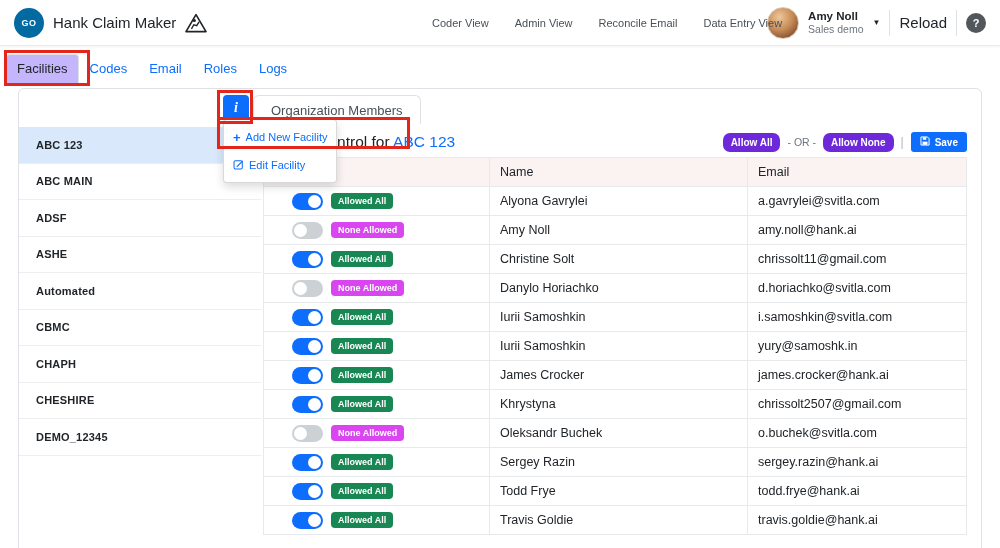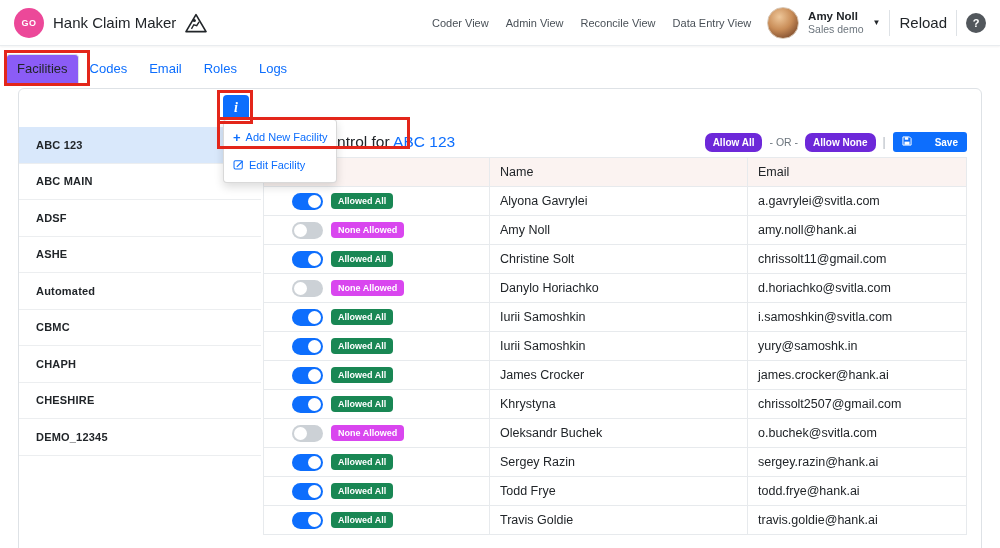--- a/index.html
+++ b/index.html
@@ -2,39 +2,39 @@
 <html><head>
 <meta charset="utf-8">
 <style>
   * { margin:0; padding:0; box-sizing:border-box; }
   html,body { width:1000px; height:548px; }
   body { font-family:"Liberation Sans", sans-serif; background:#fff; color:#212529; overflow:hidden; position:relative; }
 
   
   header { height:46px; display:flex; align-items:center; padding:0 14px; border-bottom:1px solid #e9ecef; box-shadow:0 1px 2px rgba(0,0,0,.05); position:relative; background:#fff; }
   .brand { display:flex; align-items:center; gap:9px; }
-  .logo { width:30px; height:30px; border-radius:50%; background:#ec4899; color:#fff; font-size:9px; font-weight:bold; display:flex; align-items:center; justify-content:center; letter-spacing:.5px; }
+  .logo { width:30px; height:30px; border-radius:50%; background:#0369a1; color:#fff; font-size:9px; font-weight:bold; display:flex; align-items:center; justify-content:center; letter-spacing:.5px; }
   .brand-name { font-size:15px; font-weight:500; }
   .roadsign svg { display:block; }
-  .views { position:absolute; left:432px; top:0; height:46px; display:flex; align-items:center; gap:17px; }
+  .views { position:absolute; left:432px; top:0; height:46px; display:flex; align-items:center; gap:26px; }
   .view-link { font-size:11px; color:#495057; cursor:pointer; white-space:nowrap; }
   .user-area { margin-left:auto; display:flex; align-items:center; gap:9px; }
   .avatar { width:32px; height:32px; border-radius:50%; border:1px solid #d9c8b6; background:radial-gradient(circle at 38% 30%, #eec79a 0%, #c98d58 45%, #8a5633 78%, #5f3a22 100%); }
   .user-txt { line-height:1.25; }
   .user-name { font-size:11.5px; font-weight:bold; }
   .user-sub { font-size:10.5px; color:#6c757d; }
   .caret { font-size:8px; color:#212529; cursor:pointer; }
   .vsep { width:1px; height:26px; background:#dee2e6; }
   .reload { background:none; border:none; font-size:15px; color:#212529; font-family:inherit; cursor:pointer; }
   .help { width:20px; height:20px; border-radius:50%; border:none; background:#52575c; color:#fff; font-size:11px; font-weight:bold; cursor:pointer; display:flex; align-items:center; justify-content:center; }
 
   
   .main-tabs { display:flex; margin:8px 0 0 6px; }
   .main-tab { padding:6px 10px; height:30px; font-size:13px; color:#0d6efd; cursor:pointer; border:1px solid transparent; border-radius:4px 4px 0 0; white-space:nowrap; }
-  .main-tab.active { color:#212529; background:#8b5cf6; border-color:#dee2e6; border-bottom-color:#fff; }
+  .main-tab.active { color:#212529; background:#c4b5fd; border-color:#dee2e6; border-bottom-color:#fff; }
 
   
   .card { position:absolute; left:18px; top:88px; width:964px; height:470px; border:1px solid #dee2e6; border-radius:6px; display:flex; background:#fff; }
   .facility-list { width:242px; padding-top:38px; }
   .f-item { height:36.5px; display:flex; align-items:center; padding-left:17px; font-size:11px; font-weight:bold; letter-spacing:.2px; color:#212529; border-bottom:1px solid #eceef0; cursor:pointer; }
   .f-item.selected { background:#d9e8fb; }
   .panel { flex:1; min-width:0; padding:38px 14px 0 2px; }
 
   .info-btn { position:absolute; left:204px; top:6px; width:26px; height:26px; background:#0d6efd; color:#fff; border:none; border-radius:4px; font-family:"Liberation Serif", serif; font-style:italic; font-weight:bold; font-size:14px; cursor:pointer; z-index:5; }
   .org-tab { position:absolute; left:234px; top:6px; height:29px; padding:0 17px; display:flex; align-items:center; background:#fff; border:1px solid #dee2e6; border-bottom:none; border-radius:6px 6px 0 0; font-size:13px; color:#495057; cursor:pointer; z-index:4; white-space:nowrap; }
@@ -45,21 +45,21 @@
   .menu-item svg { flex:none; }
 
   
   .head-row { height:30px; display:flex; align-items:center; justify-content:space-between; }
   .panel-title { font-size:15.5px; font-weight:400; white-space:nowrap; overflow:hidden; }
   .panel-title .fac { color:#0d6efd; }
   .actions { display:flex; align-items:center; gap:7px; }
   .btn-sm { background:#6d28d9; color:#fff; border:none; border-radius:7px; font-size:10px; font-weight:bold; padding:4px 8px; font-family:inherit; cursor:pointer; white-space:nowrap; }
   .or { color:#6c757d; font-size:10.5px; white-space:nowrap; }
   .pipe { color:#adb5bd; font-size:12px; }
-  .btn-save { background:#0d6efd; color:#fff; border:none; border-radius:3px; font-size:10px; font-weight:bold; padding:4px 9px; display:flex; align-items:center; gap:23px; font-family:inherit; cursor:pointer; }
+  .btn-save { background:#0d6efd; color:#fff; border:none; border-radius:3px; font-size:10px; font-weight:bold; padding:4px 9px; display:flex; align-items:center; gap:5px; font-family:inherit; cursor:pointer; }
 
   
   table { width:100%; border-collapse:collapse; font-size:12.5px; }
   th, td { border:1px solid #e7eaed; padding:5px 10px; text-align:left; font-weight:normal; height:29px; }
   thead th { background:#fbf3f1; }
   th.col-access { width:226px; }
   th.col-name { width:258px; }
   .access-wrap { display:flex; align-items:center; gap:8px; padding-left:18px; }
   .switch { position:relative; display:inline-block; width:31px; height:17px; border-radius:9px; cursor:pointer; flex:none; }
   .switch .knob { position:absolute; top:2px; width:13px; height:13px; border-radius:50%; background:#fff; }
@@ -90,21 +90,21 @@
       <svg width="22" height="20" viewBox="0 0 24 22">
         <path d="M12 1.8 L23 20.5 H1 Z" fill="#fff" stroke="#212529" stroke-width="1.8" stroke-linejoin="round"></path>
         <circle cx="10.2" cy="8.2" r="1.7" fill="#212529"></circle>
         <path d="M7 17.5 l2.6-4.6 3.2 1 2.6-4.2" stroke="#212529" stroke-width="1.5" fill="none"></path>
       </svg>
     </span>
   </div>
   <nav class="views">
       <span class="view-link">Coder View</span>
       <span class="view-link">Admin View</span>
-      <span class="view-link">Reconcile View</span>
+      <span class="view-link">Reconcile Email</span>
       <span class="view-link">Data Entry View</span>
     </nav>
   <div class="user-area">
     <div class="avatar"></div>
     <div class="user-txt">
       <div class="user-name">Amy Noll</div>
       <div class="user-sub">Sales demo</div>
     </div>
     <span class="caret">▼</span>
     <span class="vsep"></span>
@@ -149,20 +149,23 @@
       </div>
       <div class="f-item">
         <span>CHESHIRE</span>
       </div>
       <div class="f-item">
         <span>DEMO_12345</span>
       </div>
     </aside>
 
   <button class="info-btn">i</button>
+  <div class="org-tab">
+      <span>Organization Members</span>
+    </div>
 
   <div class="dropdown">
     <div class="menu-item">
       <span class="plus">+</span>
       <span>Add New Facility</span>
     </div>
     <div class="menu-item">
       <span>
         <svg width="11" height="11" viewBox="0 0 16 16">
           <rect x="1.5" y="2.5" width="12" height="12" rx="2" fill="none" stroke="#0d6efd" stroke-width="1.5"></rect>

